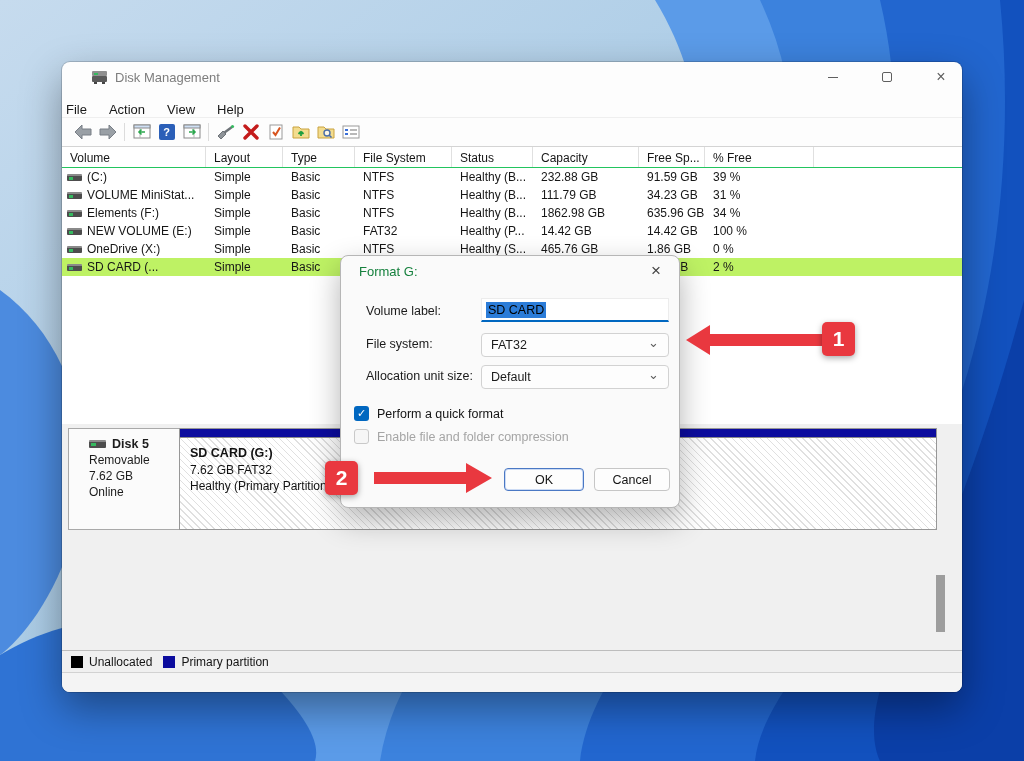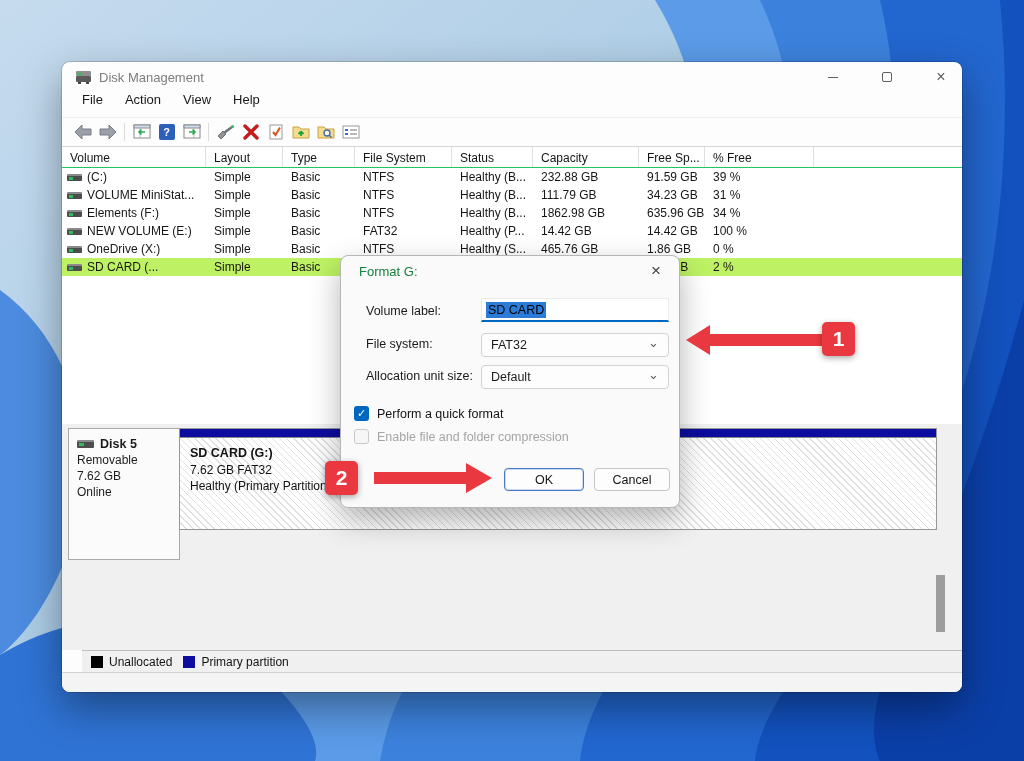--- a/index.html
+++ b/index.html
@@ -6,31 +6,31 @@
     font-family:"Liberation Sans","DejaVu Sans",sans-serif;position:relative;}
   *{box-sizing:border-box;}
 
   
   .wallpaper{position:absolute;inset:0;z-index:0;}
 
   
   .window{position:absolute;left:62px;top:62px;width:900px;height:630px;
     background:#fdfdfd;border-radius:8px;z-index:10;
     box-shadow:0 16px 40px rgba(0,0,0,.38),0 0 0 1px rgba(0,0,0,.16);}
-  .titlebar{position:absolute;left:0;top:0;right:0;height:30px;}
+  .titlebar{position:absolute;left:16px;top:0;right:0;height:30px;}
   .title-icon{position:absolute;left:13px;top:8px;}
   .title-text{position:absolute;left:37px;top:8px;font-size:13px;color:#7d7d7d;}
   .win-controls{position:absolute;right:11px;top:0;height:30px;display:flex;align-items:center;gap:34px;}
   .ctrl{width:20px;height:20px;display:flex;align-items:center;justify-content:center;color:#5f5f5f;}
   .ctrl-min-glyph{display:block;width:10px;border-top:1px solid #5f5f5f;}
   .ctrl-max-glyph{display:block;width:10px;height:10px;border:1px solid #5f5f5f;border-radius:2px;}
   .ctrl-close{font-size:16px;line-height:1;}
 
-  .menubar{position:absolute;left:0;top:30px;right:0;height:26px;display:flex;align-items:flex-start;
-    padding-left:20px;font-size:13px;color:#191919;border-bottom:1px solid #efefef;background:#fdfdfd;}
+  .menubar{position:absolute;left:0;top:30px;right:0;height:26px;display:flex;align-items:flex-end;
+    padding-left:4px;font-size:13px;color:#191919;border-bottom:1px solid #efefef;background:#fdfdfd;}
   .menu-item{padding:0 11px;}
   .menu-item:first-child{padding-left:0;}
 
   .toolbar{position:absolute;left:0;top:56px;right:0;height:29px;display:flex;align-items:center;
     padding-left:8px;border-bottom:1px solid #d4d4d4;background:#fdfdfd;}
   .tool{width:25px;height:23px;display:flex;align-items:center;justify-content:center;}
   .tool-sep{width:1px;height:18px;background:#dcdcdc;margin:0 4px;}
   .help-box{width:16px;height:16px;background:#2b5fb8;border-radius:2px;color:#fff;
     font-size:11px;font-weight:bold;display:flex;align-items:center;justify-content:center;}
 
@@ -42,34 +42,34 @@
   .th:last-child{border-right:none;}
   .vrow{height:18px;font-size:12px;align-items:center;color:#161616;}
   .vrow.hl{background:#bef264;}
   .cell{padding-left:8px;white-space:nowrap;overflow:hidden;}
   .c-name{display:flex;align-items:center;gap:5px;padding-left:5px;overflow:hidden;white-space:nowrap;}
   .drive-ico{width:15px;height:7px;background:#4d4d4d;border-radius:1px;position:relative;flex:0 0 auto;border-top:2px solid #8a8a8a;}
   .drive-ico::after{content:"";position:absolute;left:2px;top:1px;width:4px;height:3px;background:#35b95f;}
 
   
   .graph-pane{position:absolute;left:0;top:362px;right:0;height:226px;background:#f0f0f0;}
-  .disk-box{position:absolute;left:6px;top:4px;width:112px;height:132px;background:#fbfbfb;
-    border:1px solid #a9a9a9;font-size:12px;color:#1c1c1c;padding:7px 0 0 8px;line-height:16px;}
+  .disk-box{position:absolute;left:6px;top:4px;width:112px;height:102px;background:#fbfbfb;
+    border:1px solid #a9a9a9;font-size:12px;color:#1c1c1c;padding:7px 0 0 20px;line-height:16px;}
   .disk-title{font-weight:bold;font-size:12.5px;display:flex;align-items:center;gap:6px;}
   .disk-ico{width:17px;height:8px;background:#4d4d4d;border-radius:1px;border-top:2px solid #8a8a8a;position:relative;}
   .disk-ico::after{content:"";position:absolute;left:2px;top:1px;width:5px;height:3px;background:#35b95f;}
   .partition{position:absolute;left:117px;top:4px;width:758px;height:102px;border:1px solid #979797;
     background:repeating-linear-gradient(45deg,#ffffff 0 4px,#e0e0e0 4px 5px);}
   .part-bar{height:9px;background:#0c0c9e;border-bottom:1px solid #8a8a8a;}
   .part-text{padding:7px 0 0 10px;font-size:12px;line-height:16.5px;color:#121212;white-space:nowrap;overflow:hidden;}
   .part-title{font-weight:bold;font-size:12.5px;}
   .vscroll{position:absolute;right:17px;top:151px;width:9px;height:57px;background:#9d9d9d;}
 
   .legend{position:absolute;left:0;top:588px;right:0;height:22px;border-top:1px solid #bdbdbd;
-    background:#f0f0f0;display:flex;align-items:center;padding-left:9px;font-size:12px;color:#141414;margin-left:20px;}
+    background:#f0f0f0;display:flex;align-items:center;padding-left:9px;font-size:12px;color:#141414;}
   .sw{width:12px;height:12px;margin-right:6px;flex:0 0 auto;}
   .sw-black{background:#000;}
   .sw-navy{background:#0c0c9e;margin-left:11px;}
   .statusbar{position:absolute;left:0;top:610px;right:0;bottom:0;background:#f4f4f4;
     border-top:1px solid #d2d2d2;border-radius:0 0 8px 8px;}
 
   
   .dialog{position:absolute;left:340px;top:255px;width:340px;height:253px;background:#fafafa;
     border:1px solid #b6b6b6;border-radius:8px;z-index:50;
     box-shadow:0 12px 30px rgba(0,0,0,.30);}

